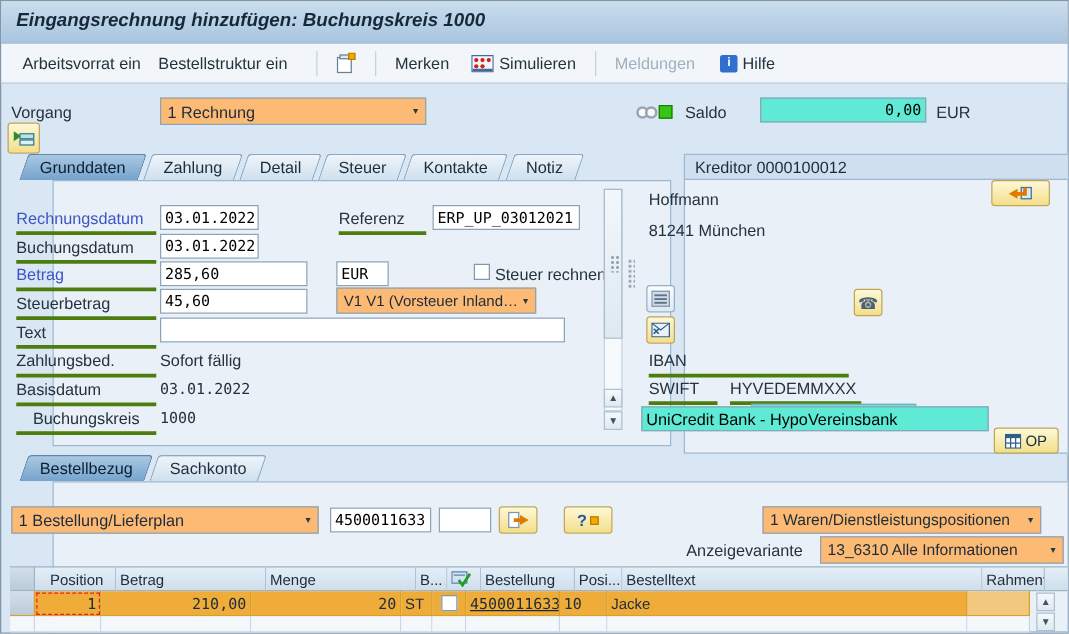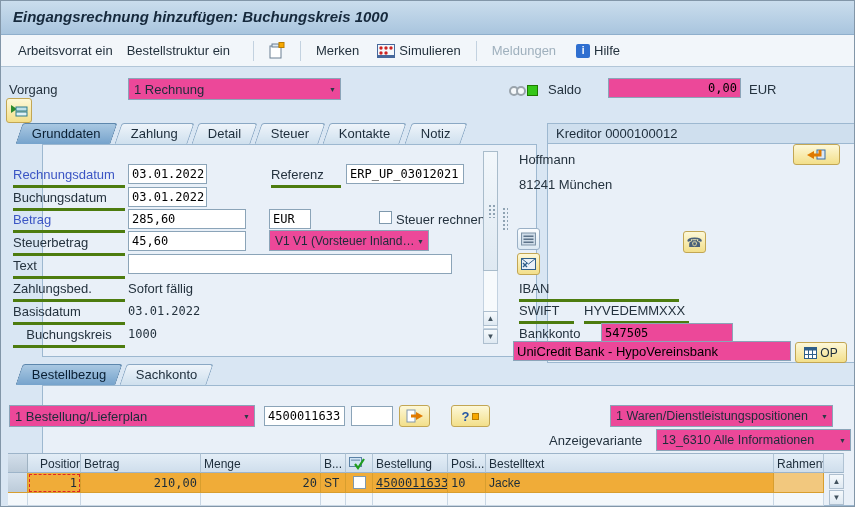--- a/index.html
+++ b/index.html
@@ -23,22 +23,22 @@
   .tbtn.disabled { color:#9fb0bd; cursor:default; }
   .tsep { width:1px; height:20px; background:#c3d2e0; margin:0 8px; }
 
   
   .lbl { position:absolute; font-size:13px; color:#24323e; white-space:nowrap; }
   .lbl.blue { color:#3b55c4; }
   .lbl.u { width:112px; padding-bottom:3px; border-bottom:3px solid #4d7c0f; }
   .fld { position:absolute; height:20px; background:#fff; border:1px solid #8ba4b8;
       font-family:"DejaVu Sans Mono", monospace; font-size:12px; padding:2px 3px 0;
       color:#000; overflow:hidden; white-space:nowrap; }
-  .fld.ro { background:#ec4899; }
-  .dd { position:absolute; height:22px; background:#ec4899; border:1px solid #8ba4b8;
+  .fld.ro { background:#5eead4; }
+  .dd { position:absolute; height:22px; background:#fdba74; border:1px solid #8ba4b8;
       font-size:13px; padding:3px 16px 0 5px; overflow:hidden; white-space:nowrap; cursor:pointer; }
   .dda { position:absolute; right:4px; top:7px; font-size:7px; color:#2a3945; }
   .ybtn { position:absolute; background:linear-gradient(#fdf8d8,#f3df8a); border:1px solid #c2a654;
       border-radius:3px; display:flex; align-items:center; justify-content:center; cursor:pointer; gap:3px; }
   .ibtn { position:absolute; background:linear-gradient(#fbfdff,#dde9f3); border:1px solid #9ab0c6;
       border-radius:3px; display:flex; align-items:center; justify-content:center; cursor:pointer; }
   .cb { display:inline-block; width:13px; height:13px; background:#fff; border:1px solid #7f99ad; }
 
   
   .tabstrip { position:absolute; display:flex; }
@@ -226,21 +226,21 @@
       <rect x="0.5" y="0.5" width="14" height="11" fill="#eaf1f8" stroke="#2e5f8a"></rect>
       <path d="M0.5 0.5 L7.5 6 L14.5 0.5" stroke="#2e5f8a" fill="none"></path>
       <path d="M2 9 L6 5 M2 5 L6 9" stroke="#2e5f8a" stroke-width="1.4" fill="none"></path>
     </svg>
   </div>
   <span class="lbl u" style="left:518px; top:280px; width:160px;">IBAN</span>
   <span class="lbl u" style="left:518px; top:302px; width:55px;">SWIFT</span>
   <span class="lbl u" style="left:583px; top:302px; width:105px;">HYVEDEMMXXX</span>
   <span class="lbl" style="left:518px; top:325px;">Bankkonto</span>
   <div class="fld ro" style="left:600px; top:322px; width:132px;">547505</div>
-  <div class="fld ro sans" style="left:512px; top:340px; width:278px; font-family:'Liberation Sans',sans-serif; font-size:13px;">UniCredit Bank - HypoVereinsbank</div>
+  <div class="fld ro sans" style="left:512px; top:324px; width:278px; font-family:'Liberation Sans',sans-serif; font-size:13px;">UniCredit Bank - HypoVereinsbank</div>
   <div class="ybtn" style="left:794px; top:341px; width:52px; height:21px;">
     <svg width="13" height="12">
       <rect x="0.5" y="0.5" width="12" height="11" fill="#ffffff" stroke="#2e5f8a"></rect>
       <rect x="0.5" y="0.5" width="12" height="3" fill="#2e5f8a"></rect>
       <line x1="4.5" y1="3" x2="4.5" y2="11.5" stroke="#2e5f8a"></line>
       <line x1="8.5" y1="3" x2="8.5" y2="11.5" stroke="#2e5f8a"></line>
       <line x1="0.5" y1="7.5" x2="12.5" y2="7.5" stroke="#2e5f8a"></line>
     </svg>
     <span style="font-size:12px; color:#1c2c3a;">OP</span>
   </div>
@@ -274,21 +274,21 @@
     <span class="dda">▼</span>
   </div>
   <span class="lbl" style="left:548px; top:432px;">Anzeigevariante</span>
   <div class="dd" style="left:655px; top:428px; width:195px; font-size:12.5px;">
     <span>13_6310 Alle Informationen</span>
     <span class="dda">▼</span>
   </div>
 
   <div class="hrow" style="left:7px; top:452px;">
     <div class="hcell selcell" style="width:20px;"></div>
-    <div class="hcell" style="width:53px;padding-left:12px;">Position</div>
+    <div class="hcell" style="width:65px;padding-left:12px;">Position</div>
     <div class="hcell" style="width:120px;">Betrag</div>
     <div class="hcell" style="width:120px;">Menge</div>
     <div class="hcell" style="width:25px;">B...</div>
     <div class="hcell" style="width:27px; padding-top:2px;">
       <svg width="16" height="14">
         <rect x="0.5" y="1.5" width="12" height="9" fill="#cfe3f4" stroke="#5b82a6"></rect>
         <rect x="2" y="3.5" width="9" height="1.3" fill="#7d9cb8"></rect>
         <polyline points="6,8 9,12 15,3" stroke="#1f9d1f" stroke-width="2.2" fill="none"></polyline>
       </svg>
     </div>

